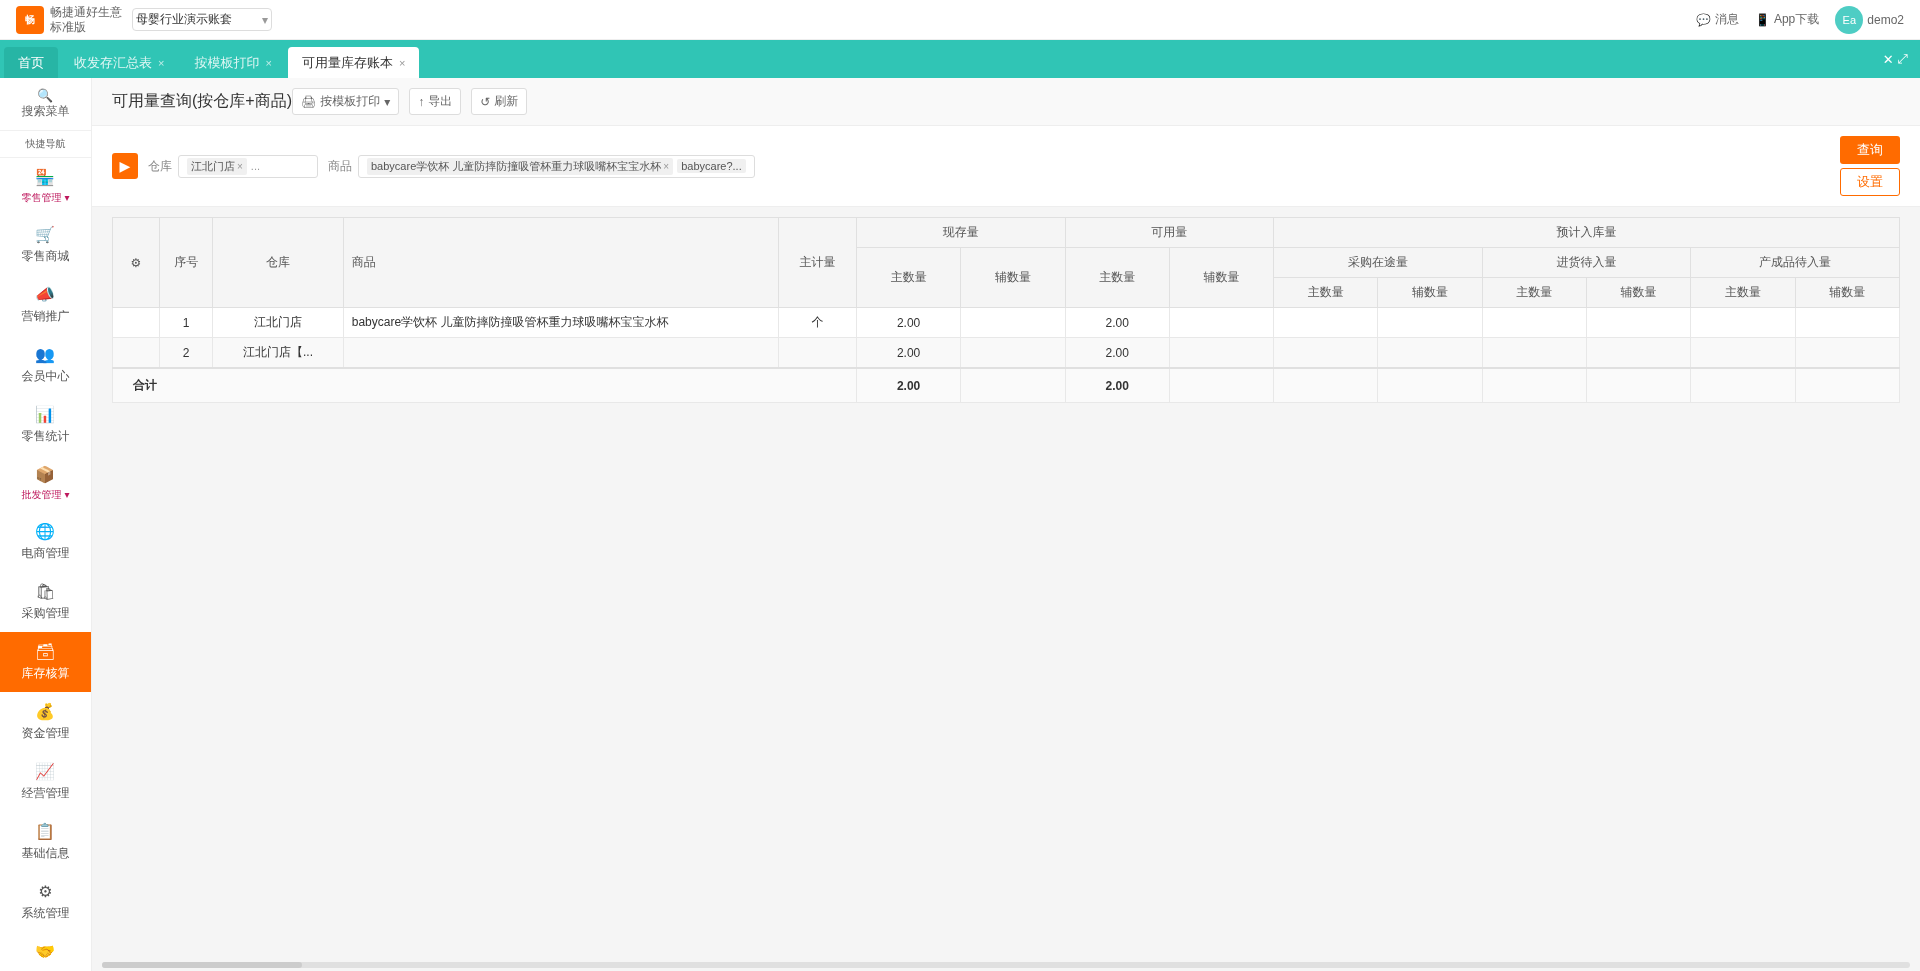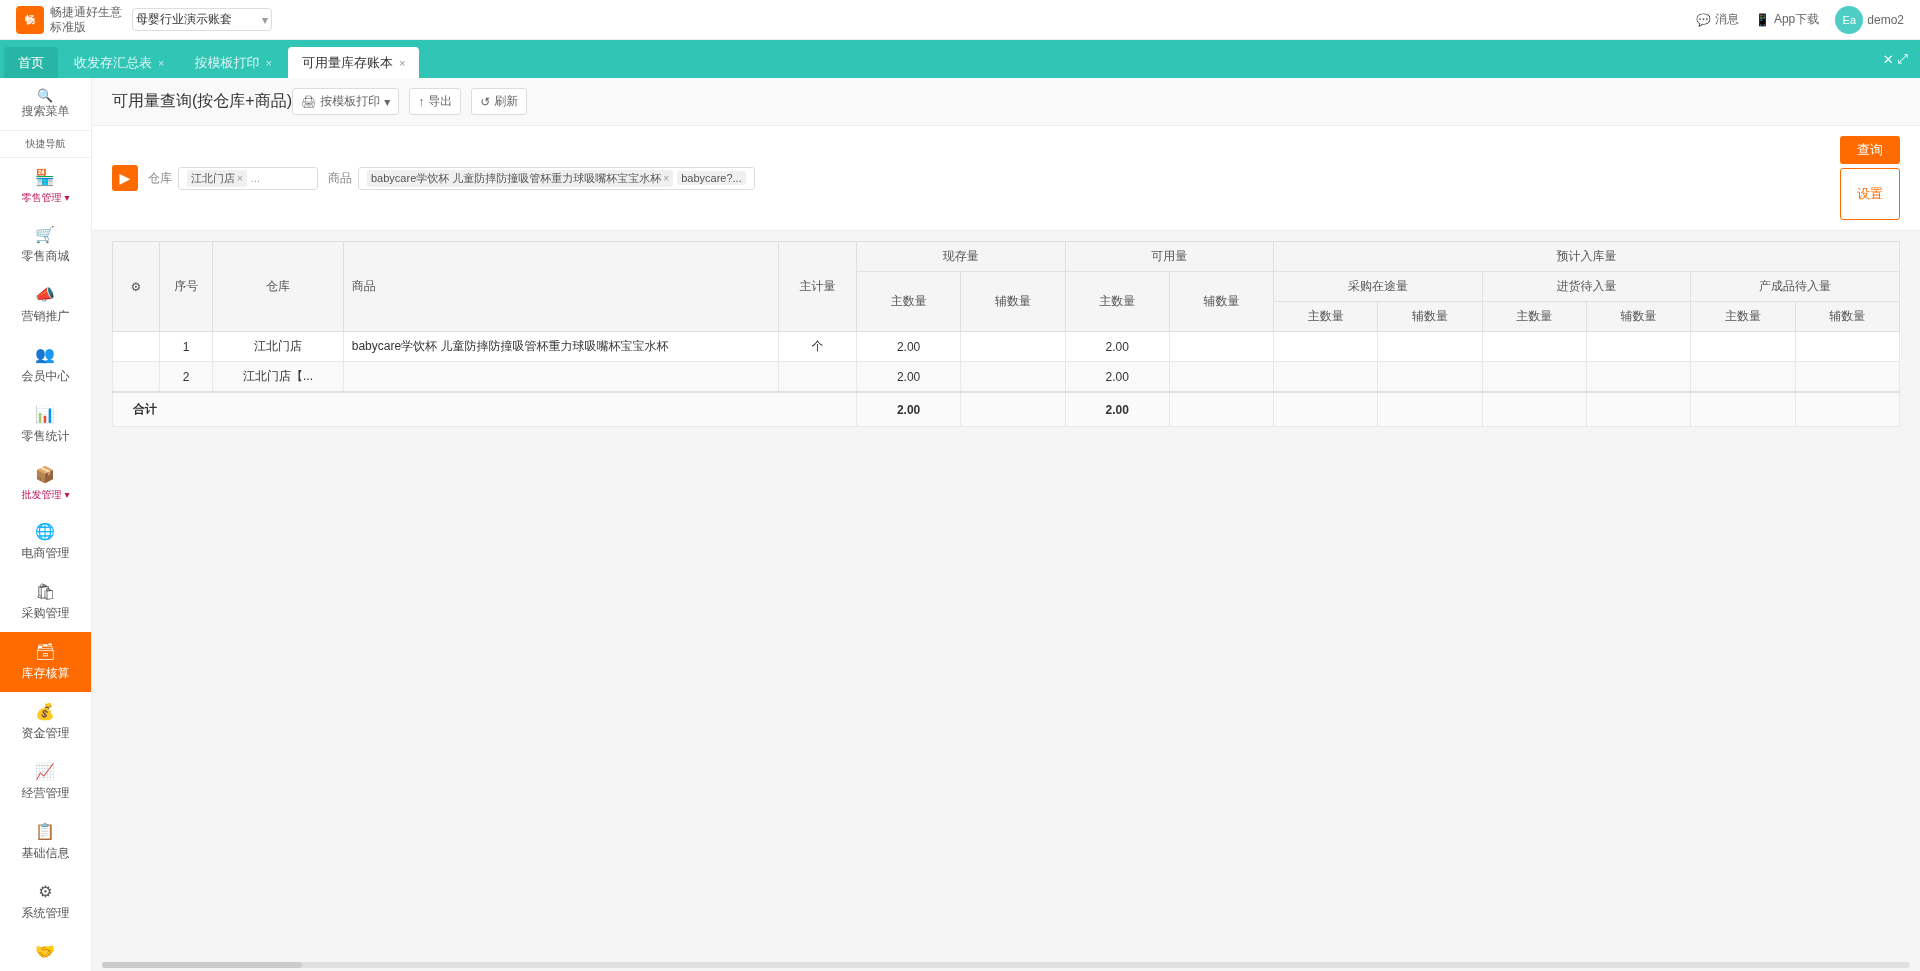--- a/index.html
+++ b/index.html
@@ -51,21 +51,21 @@
     .filter-toggle { width: 26px; height: 26px; background: #ff6b00; border-radius: 3px; display: flex; align-items: center; justify-content: center; color: white; cursor: pointer; font-size: 14px; flex-shrink: 0; }
     .filter-item { display: flex; align-items: center; gap: 6px; font-size: 12px; color: #555; }
     .filter-label { color: #888; }
     .filter-tags { display: flex; align-items: center; gap: 4px; border: 1px solid #ddd; border-radius: 3px; padding: 2px 8px; min-width: 140px; background: #fff; }
     .filter-tag { display: flex; align-items: center; gap: 2px; background: #f0f0f0; border-radius: 2px; padding: 1px 4px; font-size: 11px; }
     .filter-tag .tag-x { cursor: pointer; color: #999; font-size: 10px; }
     .filter-tags-product { min-width: 300px; }
     .filter-more { color: #999; cursor: pointer; font-size: 11px; }
     .filter-spacer { flex: 1; }
     .btn-query { background: #ff6b00; color: white; border: none; border-radius: 3px; padding: 5px 16px; cursor: pointer; font-size: 13px; }
-    .btn-setting { background: #fff; color: #ff6b00; border: 1px solid #ff6b00; border-radius: 3px; padding: 16px 16px; cursor: pointer; font-size: 13px; }
+    .btn-setting { background: #fff; color: #ff6b00; border: 1px solid #ff6b00; border-radius: 3px; padding: 4px 16px; cursor: pointer; font-size: 13px; }
     .btn-group { display: flex; flex-direction: column; gap: 4px; }
 
     
     .table-area { flex: 1; overflow: auto; padding: 10px 20px; }
     .data-table { width: 100%; border-collapse: collapse; background: #fff; border: 1px solid #e0e0e0; font-size: 12px; }
     .data-table th { background: #f5f5f5; border: 1px solid #e0e0e0; padding: 6px 8px; text-align: center; font-weight: 500; color: #555; white-space: nowrap; }
     .data-table td { border: 1px solid #e8e8e8; padding: 6px 8px; text-align: center; color: #333; white-space: nowrap; }
     .data-table .subtotal td { background: #f9f9f9; font-weight: 500; }
     .th-group { background: #f0f0f0; }
     .col-no { width: 40px; }

